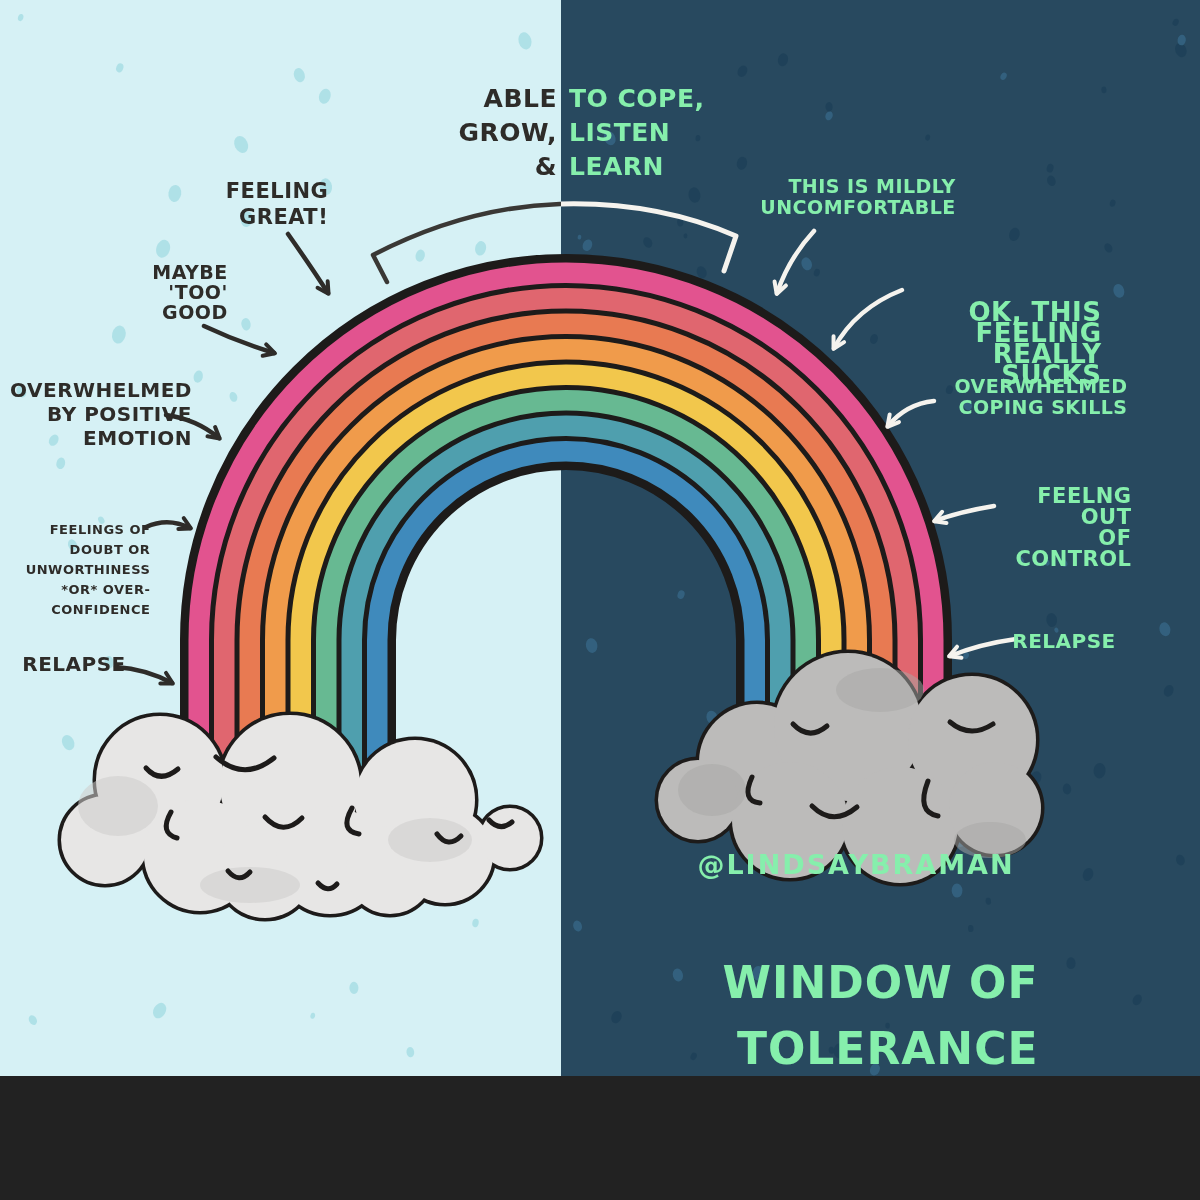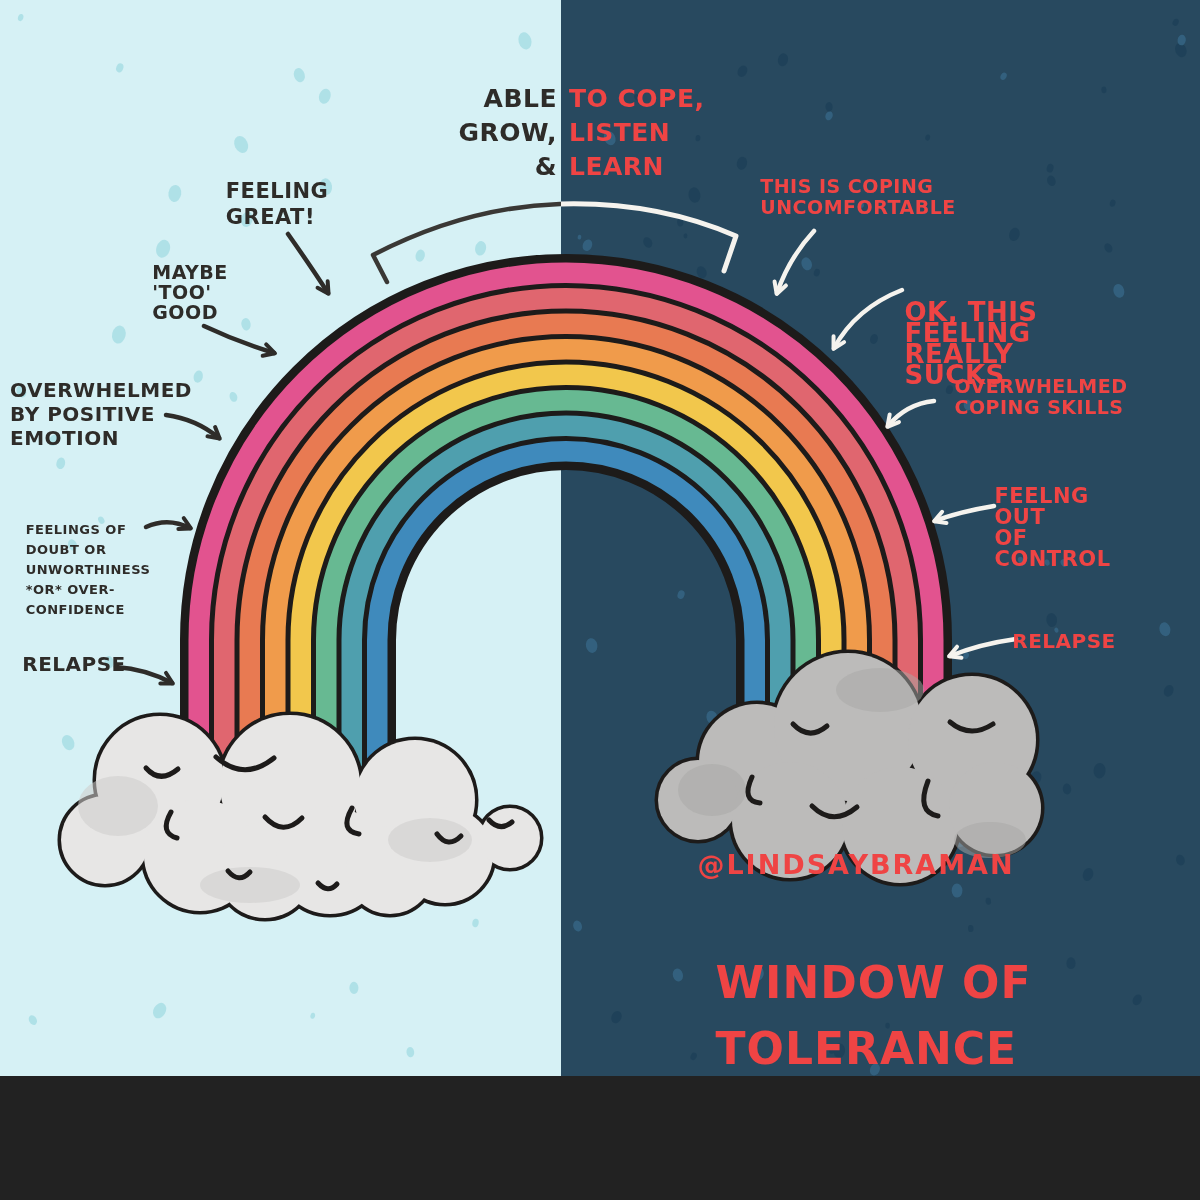--- a/index.html
+++ b/index.html
@@ -2,25 +2,25 @@
 <html><head>
 <meta charset="utf-8">
 <style>
   html,body{margin:0;padding:0;background:#222;}
   .stage{
     position:relative;width:1200px;height:1076px;overflow:hidden;
     font-family:"DejaVu Sans",sans-serif;
   }
   .stage svg{position:absolute;left:0;top:0;}
   .lbl{
-    position:absolute;font-weight:bold;white-space:pre-line;text-align:left;
+    position:absolute;font-weight:bold;white-space:pre-line;text-align:right;
     letter-spacing:0.5px;line-height:1.1;user-select:none;
   }
   .dark{color:#2e2c29;}
-  .light{color:#ef4444;}
+  .light{color:#86efac;}
   .center{transform:translateX(-50%);}
   .title{
     font-size:44px;line-height:66px;letter-spacing:1px;
   }
   .credit{font-size:27px;letter-spacing:2px;}
 </style>
 </head>
 <body>
 
 <div class="stage">
@@ -317,21 +317,21 @@
   <div class="lbl dark center" style="left:101px;top:378px;font-size:20px;line-height:24px;">OVERWHELMED
 BY POSITIVE
 EMOTION</div>
   <div class="lbl dark center" style="left:88px;top:520px;font-size:13px;line-height:20px;">FEELINGS OF
 DOUBT OR
 UNWORTHINESS
 *OR* OVER-
 CONFIDENCE</div>
   <div class="lbl dark center" style="left:74px;top:653px;font-size:20px;">RELAPSE</div>
 
-  <div class="lbl light center" style="left:858px;top:176px;font-size:19px;line-height:21px;">THIS IS COPING
+  <div class="lbl light center" style="left:858px;top:176px;font-size:19px;line-height:21px;">THIS IS MILDLY
 UNCOMFORTABLE</div>
   <div class="lbl light center" style="left:1003px;top:258px;font-size:26px;line-height:21px;margin-top:44px;">OK, THIS FEELING
 REALLY SUCKS</div>
   <div class="lbl light center" style="left:1041px;top:376px;font-size:19px;line-height:21px;">OVERWHELMED
 COPING SKILLS</div>
   <div class="lbl light center" style="left:1063px;top:486px;font-size:21px;line-height:21px;">FEELNG OUT
 OF CONTROL</div>
   <div class="lbl light center" style="left:1064px;top:630px;font-size:20px;">RELAPSE</div>
 
   <div class="lbl light center credit" style="left:856px;top:850px;">@LINDSAYBRAMAN</div>

